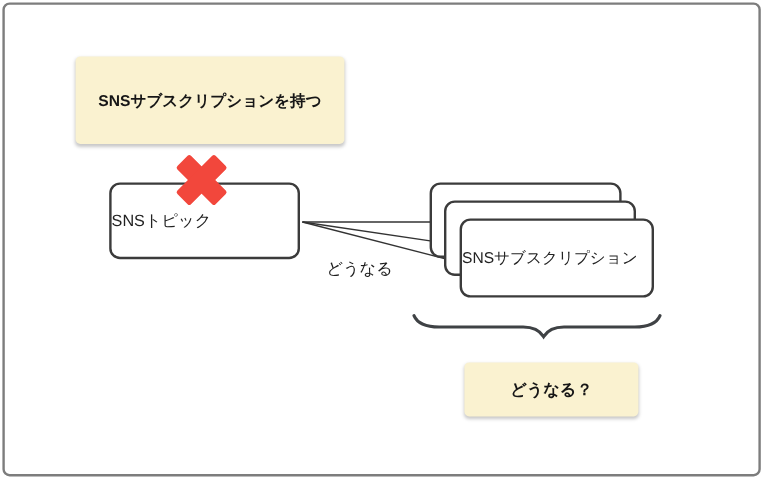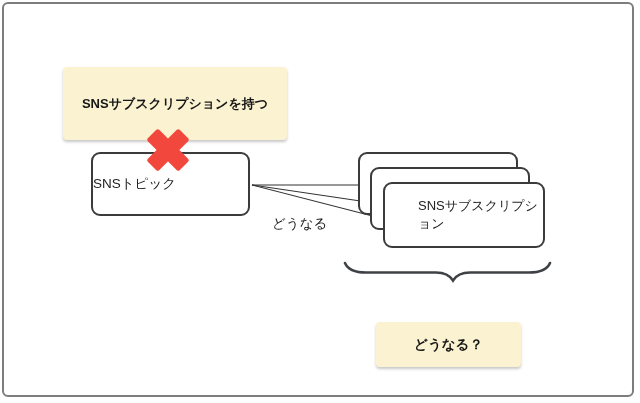--- a/index.html
+++ b/index.html
@@ -8,24 +8,24 @@
     font-family:"Liberation Sans","DejaVu Sans",sans-serif;overflow:hidden;
   }
   .frame{
     position:absolute;left:2px;top:2px;width:632px;height:395px;
     border:2px solid #7d7d7d;border-radius:6px;box-sizing:border-box;
   }
   .note{
     position:absolute;background:#faf2d0;border-radius:4px;
     box-shadow:0 2px 3px rgba(0,0,0,.22);
     display:flex;flex-direction:column;align-items:center;justify-content:center;
-    font-weight:bold;color:#161616;text-align:center;z-index:2;margin-top:20px;
+    font-weight:bold;color:#161616;text-align:center;z-index:2;
   }
   .note-top{left:63px;top:47px;width:224px;height:73px;font-size:13px;line-height:19px;}
-  .note-bottom{left:376px;top:302px;width:145px;height:45px;font-size:13.5px;font-family:Liberation Mono, monospace;}
+  .note-bottom{left:387px;top:302px;width:145px;height:45px;font-size:13.5px;font-family:Liberation Mono, monospace;}
   .box{
     position:absolute;background:#ffffff;border:2px solid #3b3b3b;border-radius:9px;
     box-sizing:border-box;display:flex;align-items:center;justify-content:flex-start;
     color:#222222;z-index:2;
   }
   .topic-box{left:91px;top:152px;width:159px;height:64px;font-size:13.5px;}
   .stack-back{left:358px;top:152px;width:160px;height:63px;}
   .stack-mid{left:370px;top:167px;width:160px;height:63px;}
   .stack-front{left:383px;top:182px;width:162px;height:66px;font-size:13px;}
   .assoc-label{position:absolute;left:272px;top:215px;font-size:13.5px;color:#1c1c1c;z-index:2;}
@@ -58,21 +58,21 @@
     <g transform="rotate(45 29 29)">
       <rect x="6.5" y="21" width="45" height="16" rx="2" fill="#f2473c"></rect>
       <rect x="21" y="6.5" width="16" height="45" rx="2" fill="#f2473c"></rect>
     </g>
   </svg>
 
   <div class="assoc-label">どうなる</div>
 
   <div class="box stack-back" style="border-color: rgb(59, 59, 59);"></div>
   <div class="box stack-mid" style="border-color: rgb(59, 59, 59);"></div>
-  <div class="box stack-front" style="border-color: rgb(59, 59, 59); padding-left: 33px;">
+  <div class="box stack-front" style="border-color: rgb(59, 59, 59);">
     <span>SNSサブスクリプション</span>
   </div>
 
   <svg class="overlay above" viewBox="0 0 640 403">
     <path d="M345,263 Q349,272.5 366,272.5 L436,272.5 Q448,272.5 453,280.5 Q458,272.5 470,272.5 L529,272.5 Q546,272.5 550,263" fill="none" stroke-width="2.6" stroke-linecap="round" stroke="#3f4245"></path>
   </svg>
 
   <div class="note note-bottom" style="background-color: rgb(250, 242, 208);">どうなる？</div>
 
 </div>

